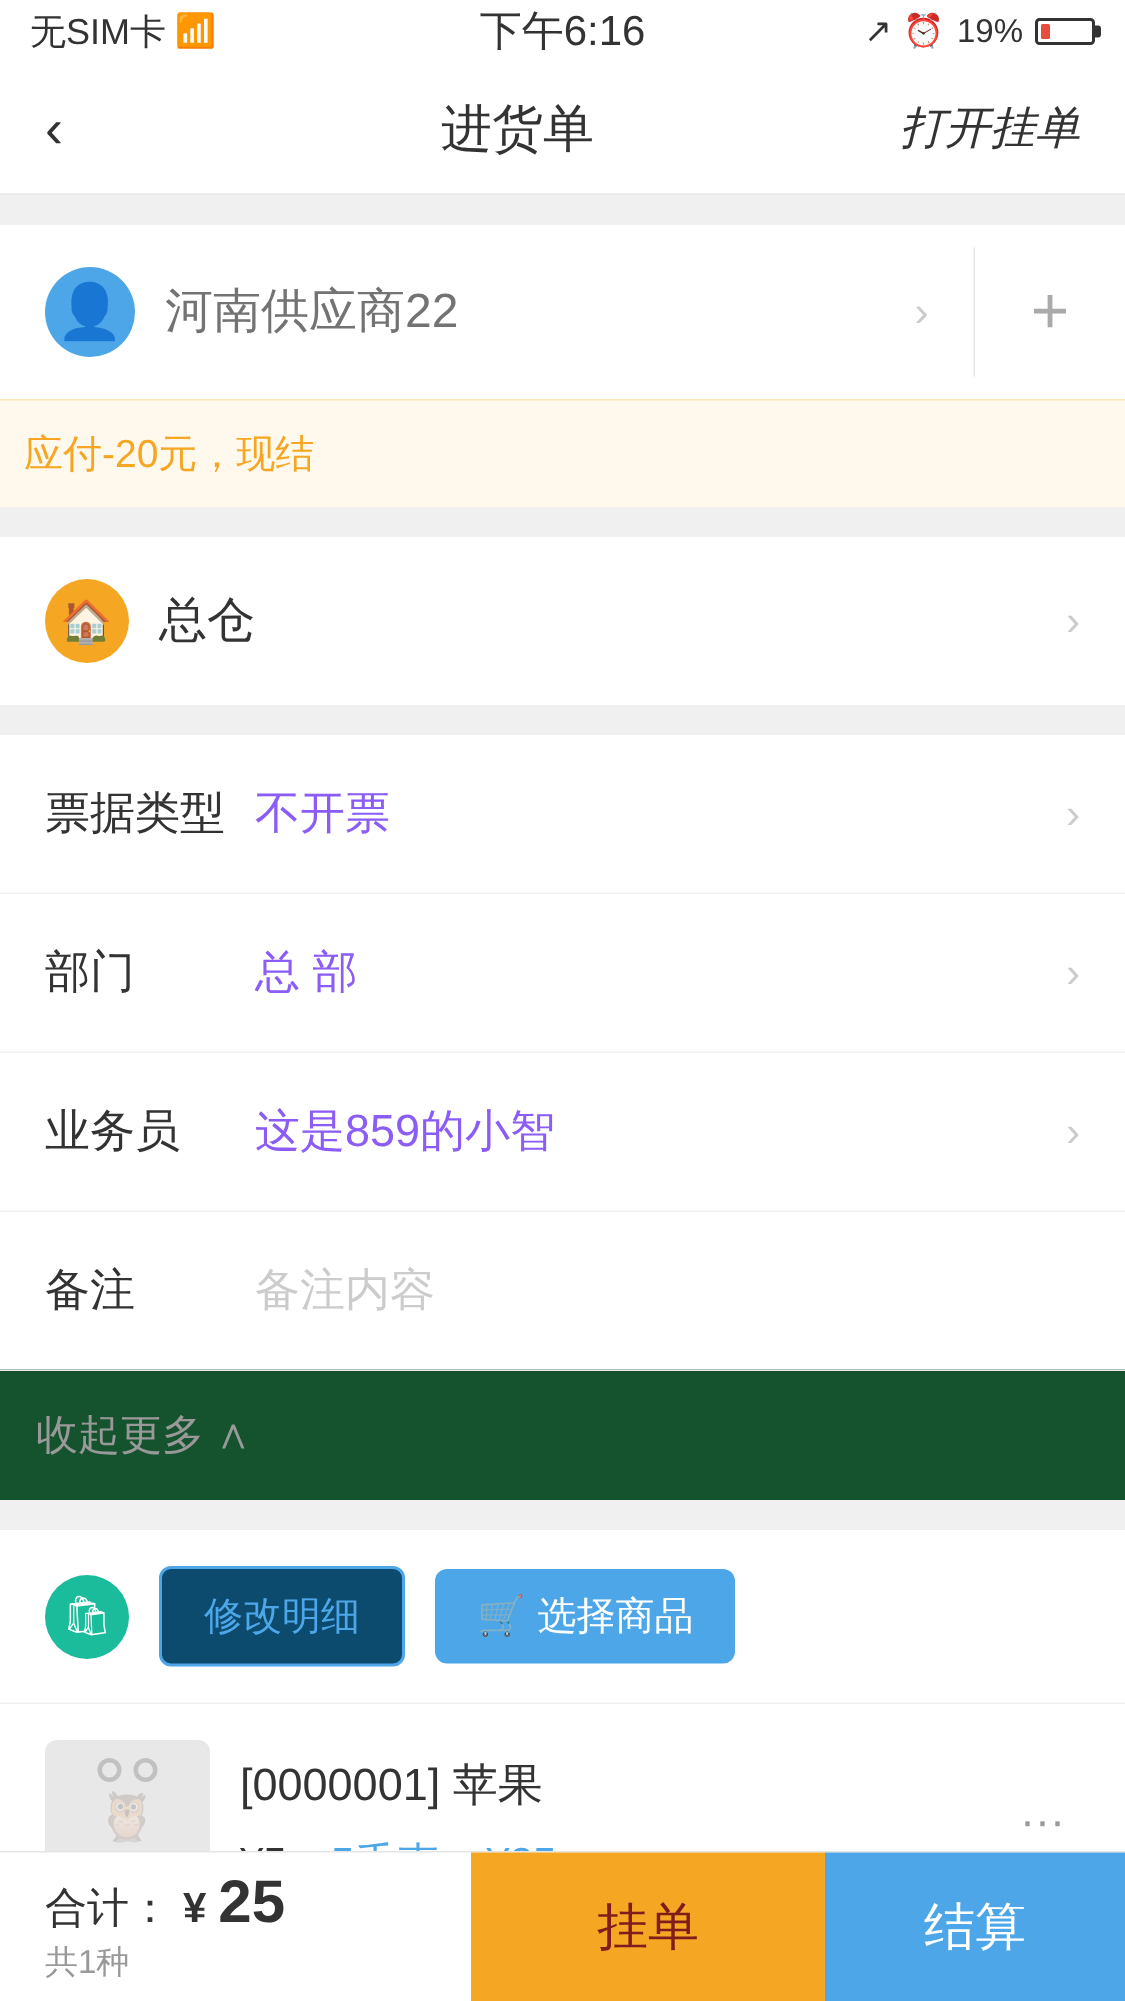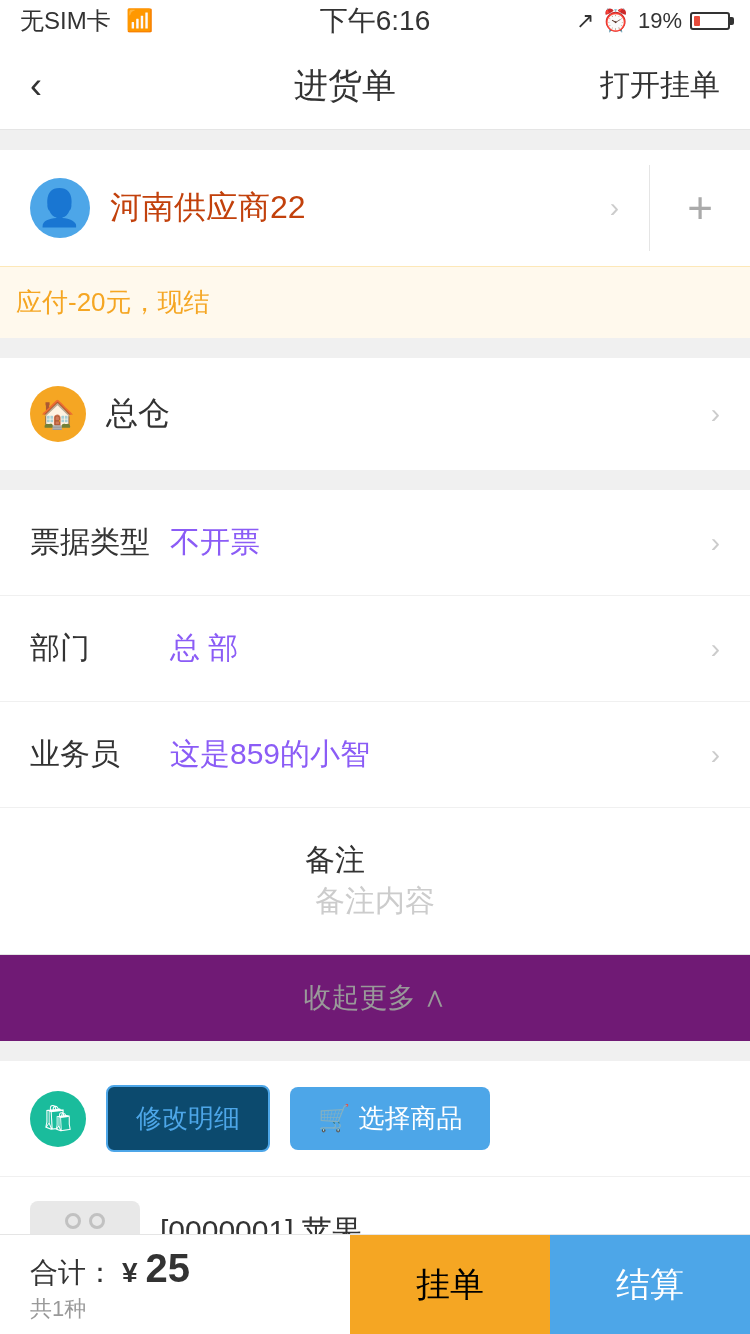--- a/index.html
+++ b/index.html
@@ -18,21 +18,21 @@
     .status-bar {
       background: #fff;
       height: 42px;
       display: flex;
       align-items: center;
       justify-content: space-between;
       padding: 0 20px;
       font-size: 24px;
       color: #333;
     }
-    .status-bar-left { display: flex; align-items: center; gap: 16px; }
+    .status-bar-left { display: flex; align-items: center; gap: 6px; }
     .status-bar-center { position: absolute; left: 50%; transform: translateX(-50%); font-size: 28px; font-weight: 500; }
     .status-bar-right { display: flex; align-items: center; gap: 8px; font-size: 22px; }
     .wifi-icon { font-size: 22px; }
     .battery-icon {
       width: 40px; height: 18px;
       border: 2px solid #333;
       border-radius: 3px;
       position: relative;
       display: inline-flex;
       align-items: center;
@@ -74,20 +74,21 @@
     }
     .nav-title {
       font-size: 34px;
       font-weight: 500;
       color: #333;
     }
     .nav-action {
       font-size: 30px;
       color: #333;
       cursor: pointer;
+      font-style: italic;
     }
 
     
     .section-divider {
       height: 20px;
       background: #f0f0f0;
     }
 
     
     .supplier-section {
@@ -108,21 +109,21 @@
       border-radius: 50%;
       background: #4da6e8;
       display: flex;
       align-items: center;
       justify-content: center;
       margin-right: 20px;
       flex-shrink: 0;
     }
     .supplier-name {
       font-size: 32px;
-      color: #c2410c;
+      color: #737373;
       flex: 1;
     }
     .chevron-right {
       color: #ccc;
       font-size: 28px;
     }
     .supplier-divider {
       width: 1px;
       background: #e5e5e5;
       margin: 15px 0;
@@ -178,40 +179,39 @@
       background: #fff;
       margin-top: 20px;
     }
     .form-row {
       display: flex;
       align-items: center;
       padding: 32px 30px;
       border-bottom: 1px solid #f0f0f0;
       cursor: pointer;
     }
-    .form-row:last-child { border-bottom: none; flex-direction: column; }
+    .form-row:last-child { border-bottom: none; }
     .form-label {
       font-size: 30px;
       color: #333;
       width: 140px;
       flex-shrink: 0;
     }
     .form-value {
       flex: 1;
       font-size: 30px;
       color: #8b5cf6;
     }
     .form-value.placeholder {
       color: #ccc;
     }
 
     
     .collapse-toggle {
-      background: #701a75;
-      text-align: center;
+      background: #14532d;
       padding: 24px;
       font-size: 28px;
       color: #999;
       cursor: pointer;
       border-top: 1px solid #e5e5e5;
       margin-top: 0;
     }
 
     
     .products-section {
@@ -337,23 +337,23 @@
       font-size: 40px;
       font-weight: bold;
       color: #333;
     }
     .footer-total-sub {
       font-size: 22px;
       color: #999;
       margin-top: 2px;
     }
     .footer-btn-suspend {
-      width: 200px;
+      width: 236px;
       background: #f5a623;
-      color: #000000;
+      color: #7f1d1d;
       font-size: 34px;
       display: flex;
       align-items: center;
       justify-content: center;
       cursor: pointer;
     }
     .footer-btn-checkout {
       width: 200px;
       background: #4da6e8;
       color: #fff;

